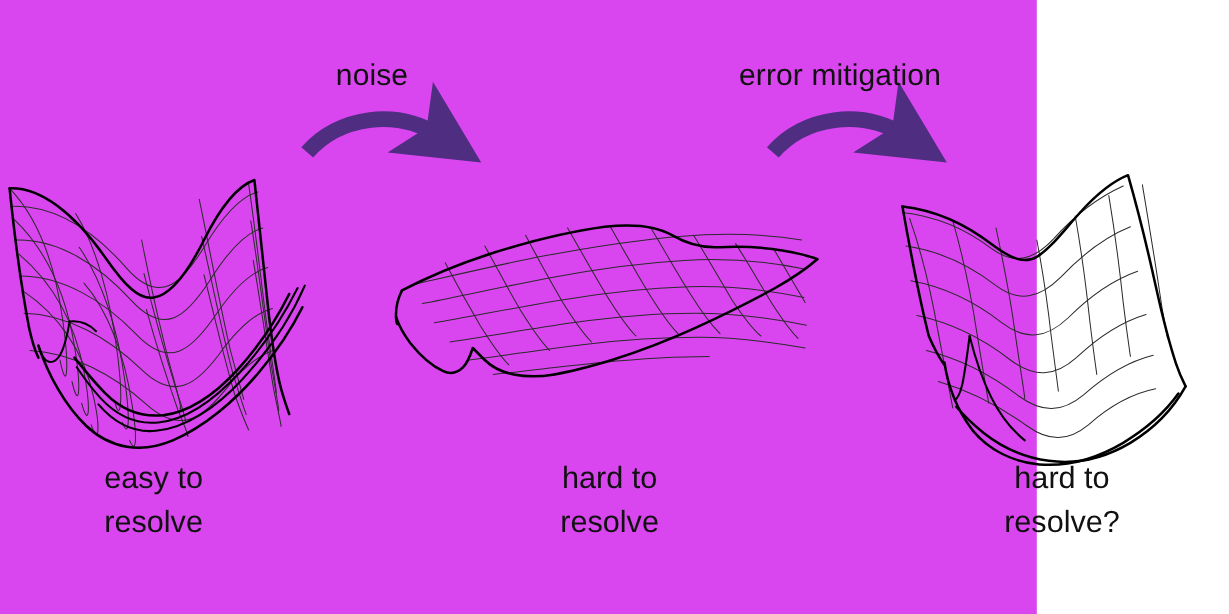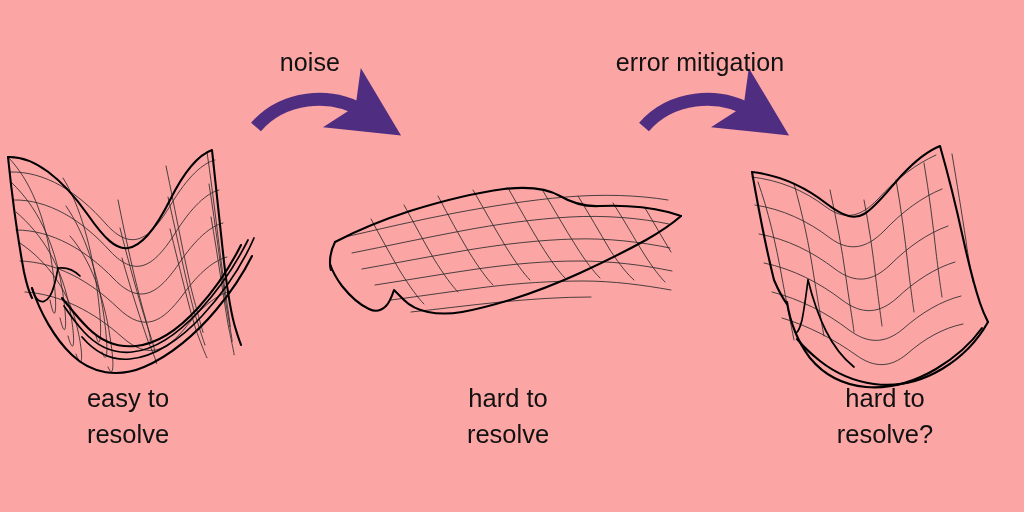--- a/index.html
+++ b/index.html
@@ -10,23 +10,23 @@
   }
   body {
     width: 1024px;
     height: 512px;
     overflow: hidden;
     font-family: "Liberation Sans", "DejaVu Sans", sans-serif;
     color: #000000;
   }
   #figure {
     position: relative;
-    width: 1024px;
+    width: 864px;
     height: 512px;
-    background: #fca5a5;
+    background: #d946ef;
   }
   #figure-canvas {
     position: absolute;
     top: 0;
     left: 0;
     width: 1024px;
     height: 512px;
     display: block;
   }
   .surface-mesh {

